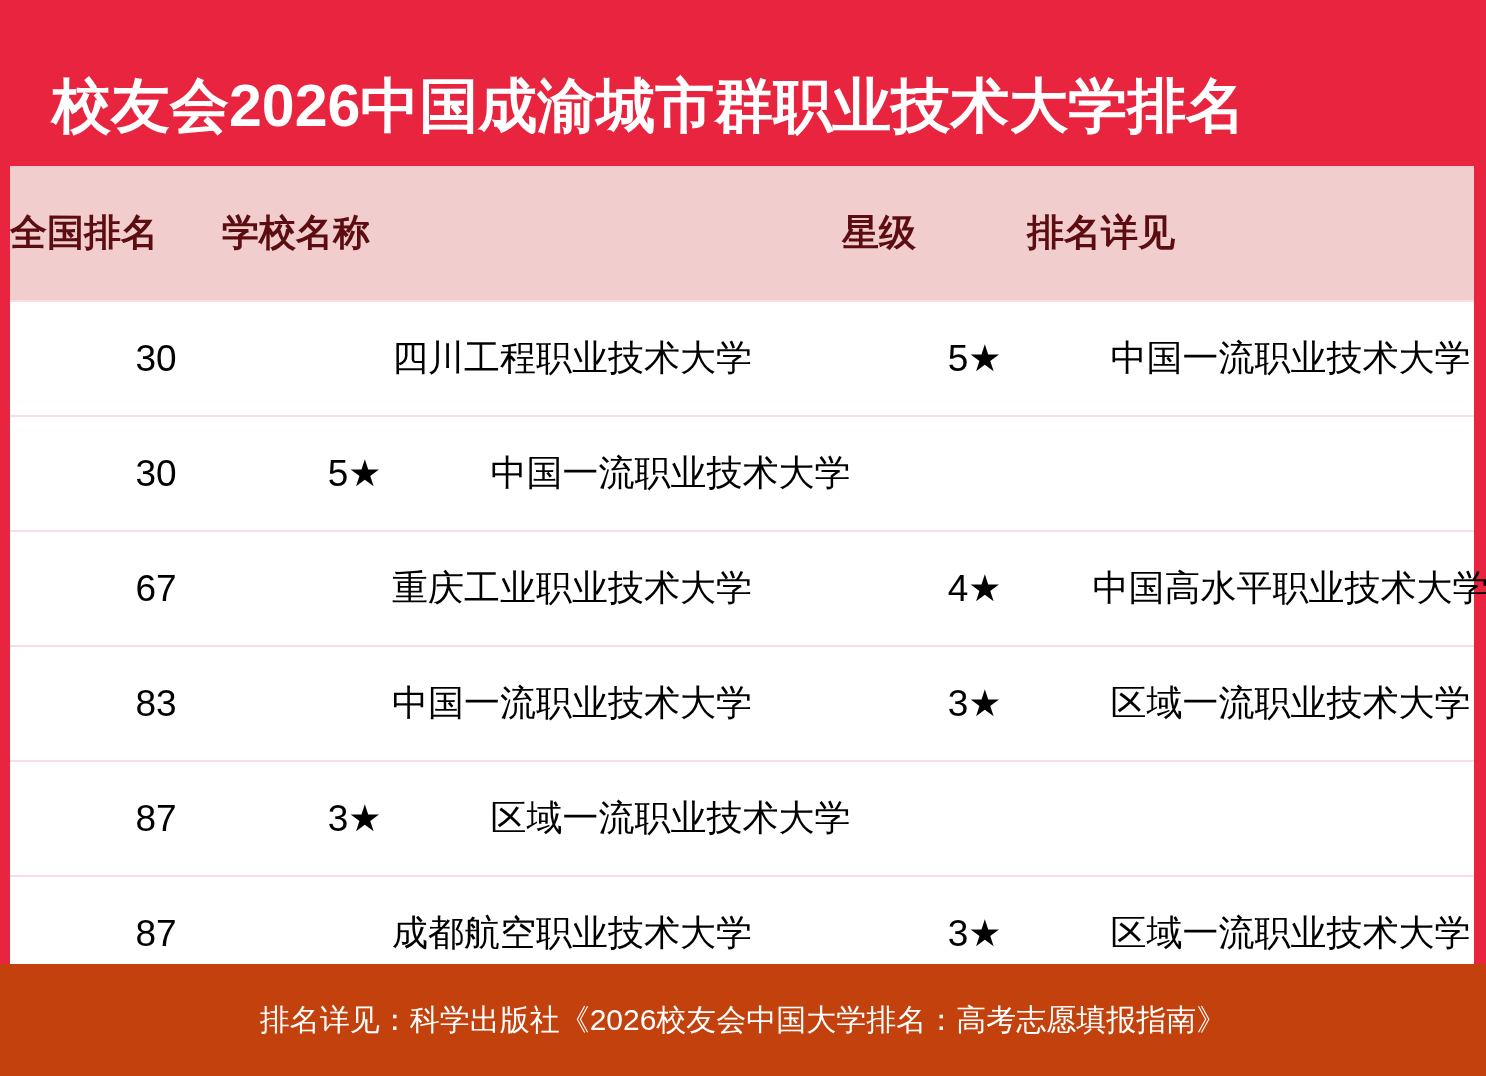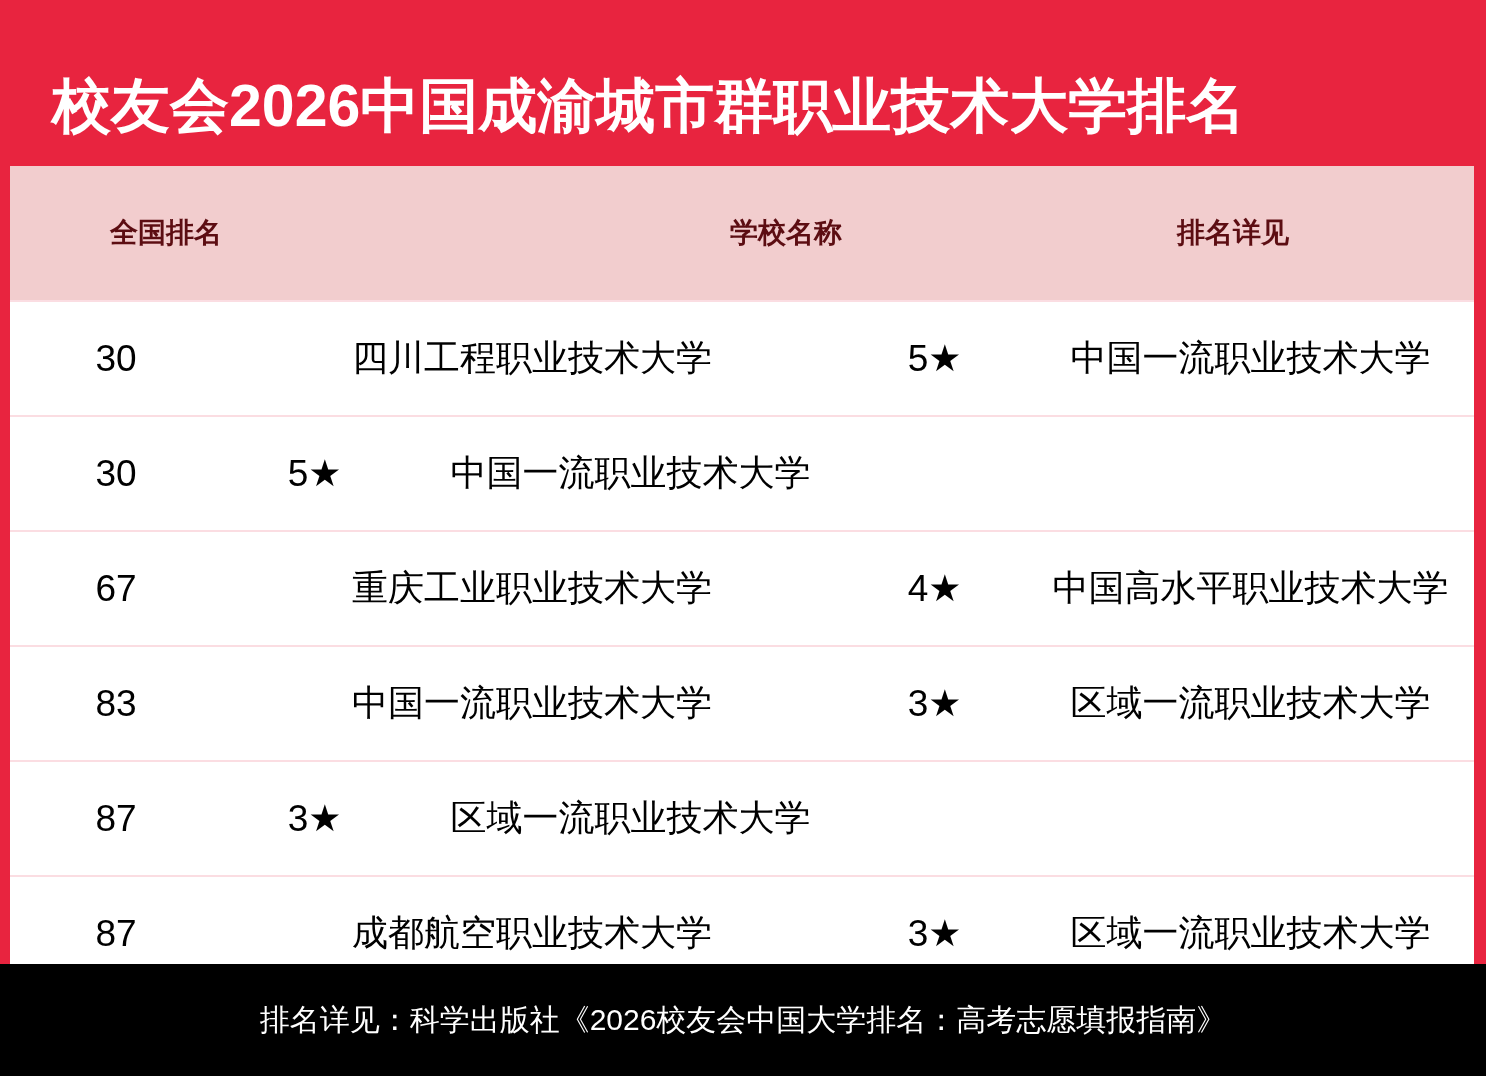--- a/index.html
+++ b/index.html
@@ -54,24 +54,24 @@
     background: #ffffff;
   }
 
   .thead {
     display: flex;
     align-items: center;
     height: 134px;
     background: #f2cdce;
   }
   .thead .cell {
-    font-size: 28px;
+    font-size: 37px;
     font-weight: bold;
     color: #5c0d12;
-    text-align: right;
+    text-align: left;
     white-space: nowrap;
   }
 
   .trow {
     display: flex;
     align-items: center;
     height: 113px;
     background: #ffffff;
     border-top: 2px solid #fbdde2;
   }
@@ -85,31 +85,31 @@
     text-align: center;
     white-space: nowrap;
   }
 
   
   .col-rank  { width: 212px; flex: 0 0 212px; }
   .col-name  { width: 620px; flex: 0 0 620px; }
   .col-star  { width: 185px; flex: 0 0 185px; }
   .col-level { width: 447px; flex: 0 0 447px; }
 
-  .trow .col-rank { font-size: 37px; }
+  .trow .col-rank { font-size: 37px; margin-left: 40px; }
   .trow .col-star { font-size: 37px; }
 
   
   .footer-band {
     position: absolute;
     left: 0;
     top: 964px;
     width: 1486px;
     height: 112px;
-    background: #000000;
+    background: #c2410c;
   }
   .footer-text {
     position: absolute;
     left: 0;
     top: 0;
     width: 1486px;
     height: 112px;
     display: flex;
     align-items: center;
     justify-content: center;
@@ -125,20 +125,21 @@
 
   <div class="title-band">
     <div class="title-text">校友会2026中国成渝城市群职业技术大学排名</div>
   </div>
 
   <div class="table-wrap">
 
     <div class="thead">
       <div class="cell col-rank">全国排名</div>
       <div class="cell col-name">学校名称</div>
+      <div class="cell col-star">星级</div>
       <div class="cell col-level">排名详见</div>
     </div>
 
     <div class="trow">
       <div class="cell col-rank">30</div>
       <div class="cell col-name">四川工程职业技术大学</div>
       <div class="cell col-star">5★</div>
       <div class="cell col-level">中国一流职业技术大学</div>
     </div>
 

